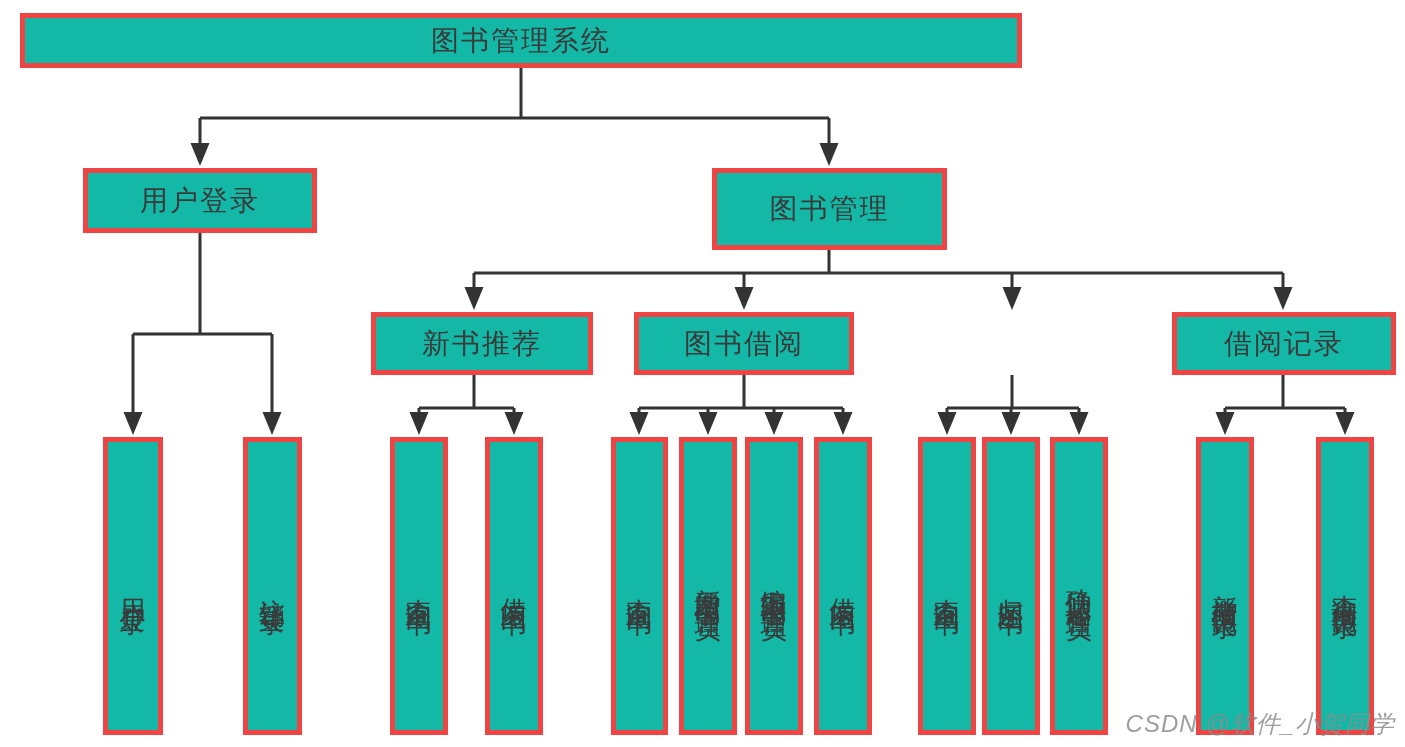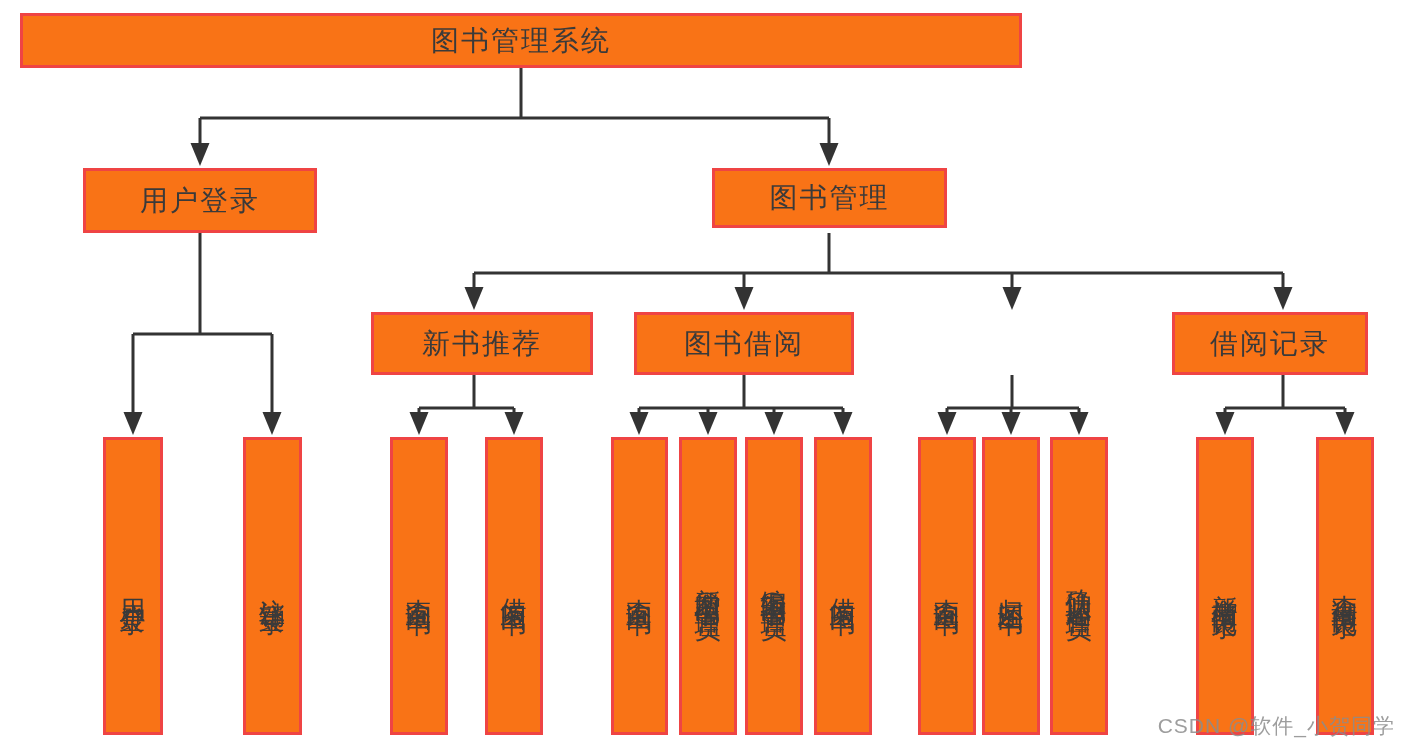--- a/index.html
+++ b/index.html
@@ -8,22 +8,22 @@
     width:1405px;height:747px;
     background:#ffffff;
     font-family:"Liberation Sans","DejaVu Sans",sans-serif;
     color:#333333;
     overflow:hidden;
   }
   svg.edges{position:absolute;left:0;top:0;z-index:1;}
   .node{
     position:absolute;
     box-sizing:border-box;
-    background:#f97316;
-    border:3px solid #ef4444;
+    background:#14b8a6;
+    border:5px solid #ef4444;
     display:flex;align-items:center;justify-content:center;
     z-index:2;
     text-align:center;
   }
   .node .lbl{
     color:#3a3a3a;
     font-size:28px;
     letter-spacing:2px;
     line-height:1;
     white-space:nowrap;
@@ -32,24 +32,25 @@
     writing-mode:vertical-rl;
     text-orientation:mixed;
     font-size:26px;
     letter-spacing:4px;
     white-space:normal;
   }
   .watermark{
     position:absolute;
     right:10px;bottom:7px;
     z-index:3;
-    font-size:21px;
+    font-size:24px;
     letter-spacing:1px;
     color:rgba(140,140,140,0.85);
     white-space:nowrap;
+    font-style:italic;
   }
 </style>
 </head>
 <body>
 
 <div class="stage">
 
   <svg class="edges" width="1405" height="747" viewBox="0 0 1405 747">
     <g stroke="#333333" stroke-width="3" fill="none">
 
@@ -90,31 +91,31 @@
     </g>
   </svg>
 
   <div class="node" style="left:20px;top:13px;width:1002px;height:55px;">
     <span class="lbl">图书管理系统</span>
   </div>
 
   <div class="node" style="left:83px;top:168px;width:234px;height:65px;">
     <span class="lbl">用户登录</span>
   </div>
-  <div class="node" style="left:712px;top:168px;width:235px;height:60px;">
+  <div class="node" style="left:712px;top:168px;width:235px;height:82px;">
     <span class="lbl">图书管理</span>
   </div>
 
   <div class="node" style="left:363px;top:312px;width:222px;height:63px;margin-left:8px;">
     <span class="lbl">新书推荐</span>
   </div>
   <div class="node" style="left:634px;top:312px;width:220px;height:63px;">
     <span class="lbl">图书借阅</span>
   </div>
-  <div class="node" style="left:1172px;top:312px;width:196px;height:63px;">
+  <div class="node" style="left:1172px;top:312px;width:224px;height:63px;">
     <span class="lbl">借阅记录</span>
   </div>
 
   <div class="node leaf" style="left:103px;top:437px;width:60px;height:298px;">
     <span class="lbl">用户登录</span>
   </div>
   <div class="node leaf" style="left:243px;top:437px;width:59px;height:298px;">
     <span class="lbl">注销登录</span>
   </div>
   <div class="node leaf" style="left:390px;top:437px;width:58px;height:298px;">

